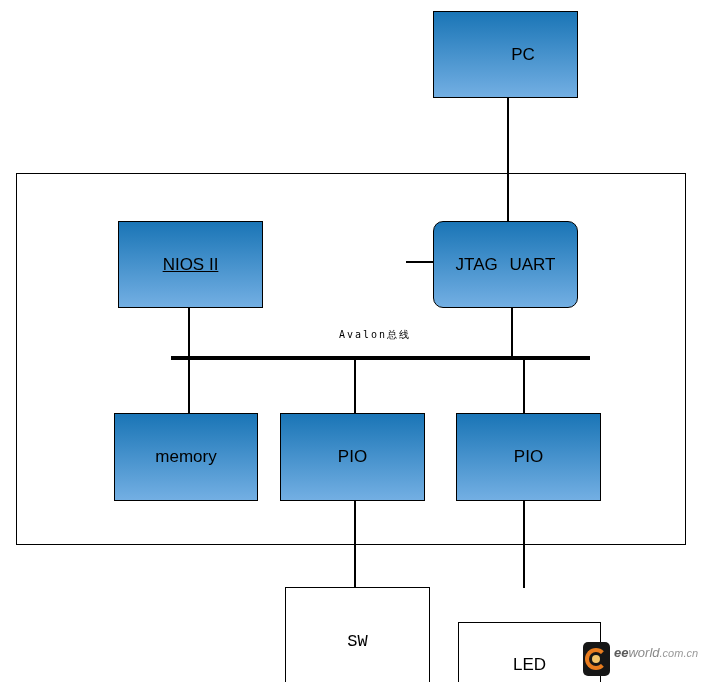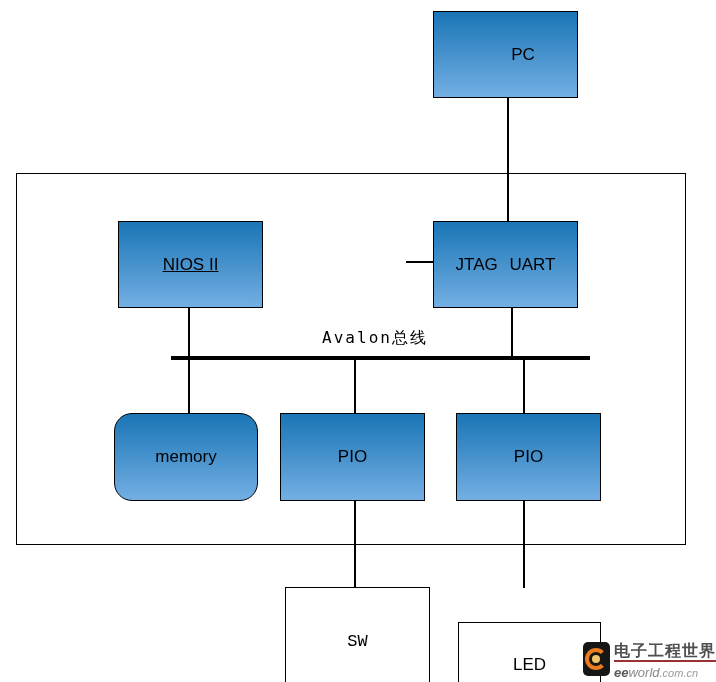--- a/index.html
+++ b/index.html
@@ -23,21 +23,21 @@
     border: 1px solid #000;
     display: flex;
     align-items: center;
     justify-content: center;
     font-size: 17px;
     color: #000;
     white-space: pre;
     box-sizing: border-box;
   }
   .node-white { background: #ffffff; }
-  .wide-space { word-spacing: 7px; }
+  .wide-space { word-spacing: 7px; border-radius: 10px; }
 
   #pc        { left: 433px; top: 11px;  width: 145px; height: 87px; }
   #nios2     { left: 118px; top: 221px; width: 145px; height: 87px; }
   #jtagdebug { left: 262px; top: 221px; width: 144px; height: 87px; }
   #jtaguart  { left: 433px; top: 221px; width: 145px; height: 87px; }
   #memory    { left: 114px; top: 413px; width: 144px; height: 88px; }
   #pio-sw    { left: 280px; top: 413px; width: 145px; height: 88px; }
   #pio-led   { left: 456px; top: 413px; width: 145px; height: 88px; }
   #sw        { left: 285px; top: 587px; width: 145px; height: 109px; font-family: Liberation Mono, monospace; }
   #led       { left: 458px; top: 622px; width: 143px; height: 85px; }
@@ -53,21 +53,21 @@
   #ln-bus-pio2  { left: 523px; top: 360px; width: 2px;   height: 53px; }
   #ln-pio1-sw   { left: 354px; top: 501px; width: 2px;   height: 87px; }
   #ln-pio2-led  { left: 523px; top: 501px; width: 2px;   height: 87px; }
 
   .bus-label {
     position: absolute;
     left: 288px; top: 328px;
     width: 174px;
     text-align: center;
     font-family: "DejaVu Sans Mono", monospace;
-    font-size: 16px;
+    font-size: 10px;
     letter-spacing: 2px;
     color: #000;
   }
 
   .watermark {
     position: absolute;
     left: 583px; top: 642px;
     display: flex;
     align-items: flex-start;
     gap: 4px;
@@ -136,21 +136,21 @@
 
   <div class="node node-blue" id="pc" style="background: linear-gradient(rgb(26, 117, 182), rgb(115, 175, 227)); border-color: rgb(0, 0, 0); padding-left: 35px;">
     <span>PC</span>
   </div>
   <div class="node node-blue" id="nios2" style="background: linear-gradient(rgb(26, 117, 182), rgb(115, 175, 227)); border-color: rgb(0, 0, 0); text-decoration: underline;">
     <span>NIOS II</span>
   </div>
   <div class="node node-blue wide-space" id="jtaguart" style="background: linear-gradient(rgb(26, 117, 182), rgb(115, 175, 227)); border-color: rgb(0, 0, 0);">
     <span>JTAG UART</span>
   </div>
-  <div class="node node-blue" id="memory" style="background: linear-gradient(rgb(26, 117, 182), rgb(115, 175, 227)); border-color: rgb(0, 0, 0); border-radius: 18px;">
+  <div class="node node-blue" id="memory" style="background: linear-gradient(rgb(26, 117, 182), rgb(115, 175, 227)); border-color: rgb(0, 0, 0);">
     <span>memory</span>
   </div>
   <div class="node node-blue" id="pio-sw" style="background: linear-gradient(rgb(26, 117, 182), rgb(115, 175, 227)); border-color: rgb(0, 0, 0);">
     <span>PIO</span>
   </div>
   <div class="node node-blue" id="pio-led" style="background: linear-gradient(rgb(26, 117, 182), rgb(115, 175, 227)); border-color: rgb(0, 0, 0);">
     <span>PIO</span>
   </div>
   <div class="node node-white" id="sw">
     <span>SW</span>
@@ -158,18 +158,17 @@
   <div class="node node-white" id="led">
     <span>LED</span>
   </div>
 
   <div class="watermark">
     <div class="wm-logo">
       <div class="wm-ring" style="border-color: rgb(232, 124, 30) transparent rgb(232, 124, 30) rgb(232, 124, 30);"></div>
       <div class="wm-dot"></div>
     </div>
     <div class="wm-text">
-      <span class="wm-name" style="border-bottom-color: rgb(153, 51, 51);">电子工程世界</span>
       <span class="wm-url"><span class="ee">ee</span><span>world</span><span class="suffix">.com.cn</span></span>
     </div>
   </div>
 
 </div>
 
 </body></html>

